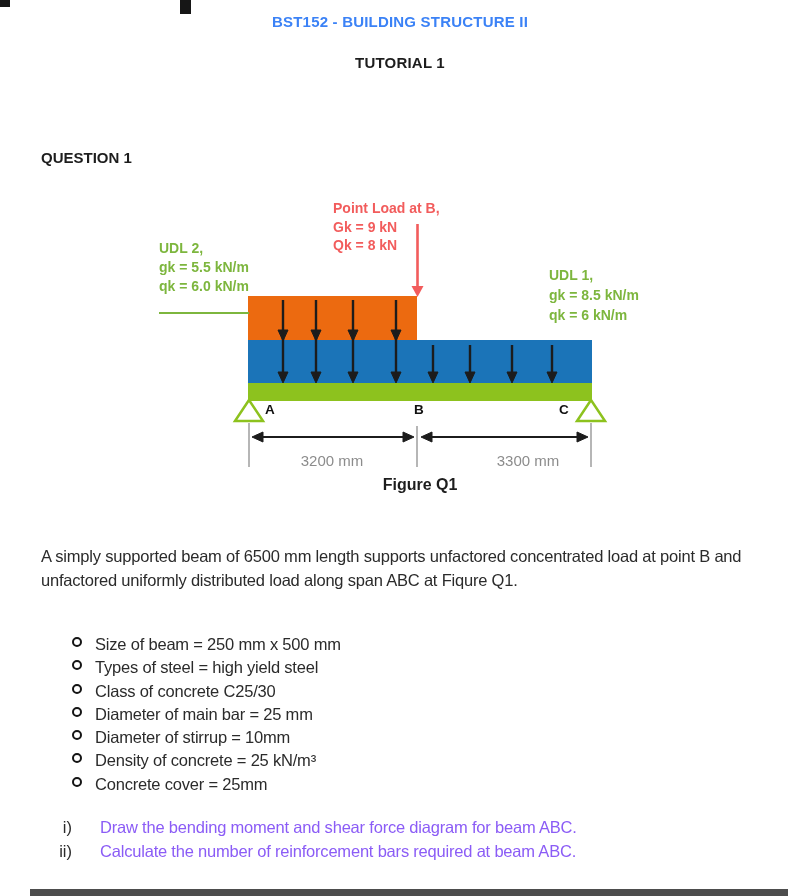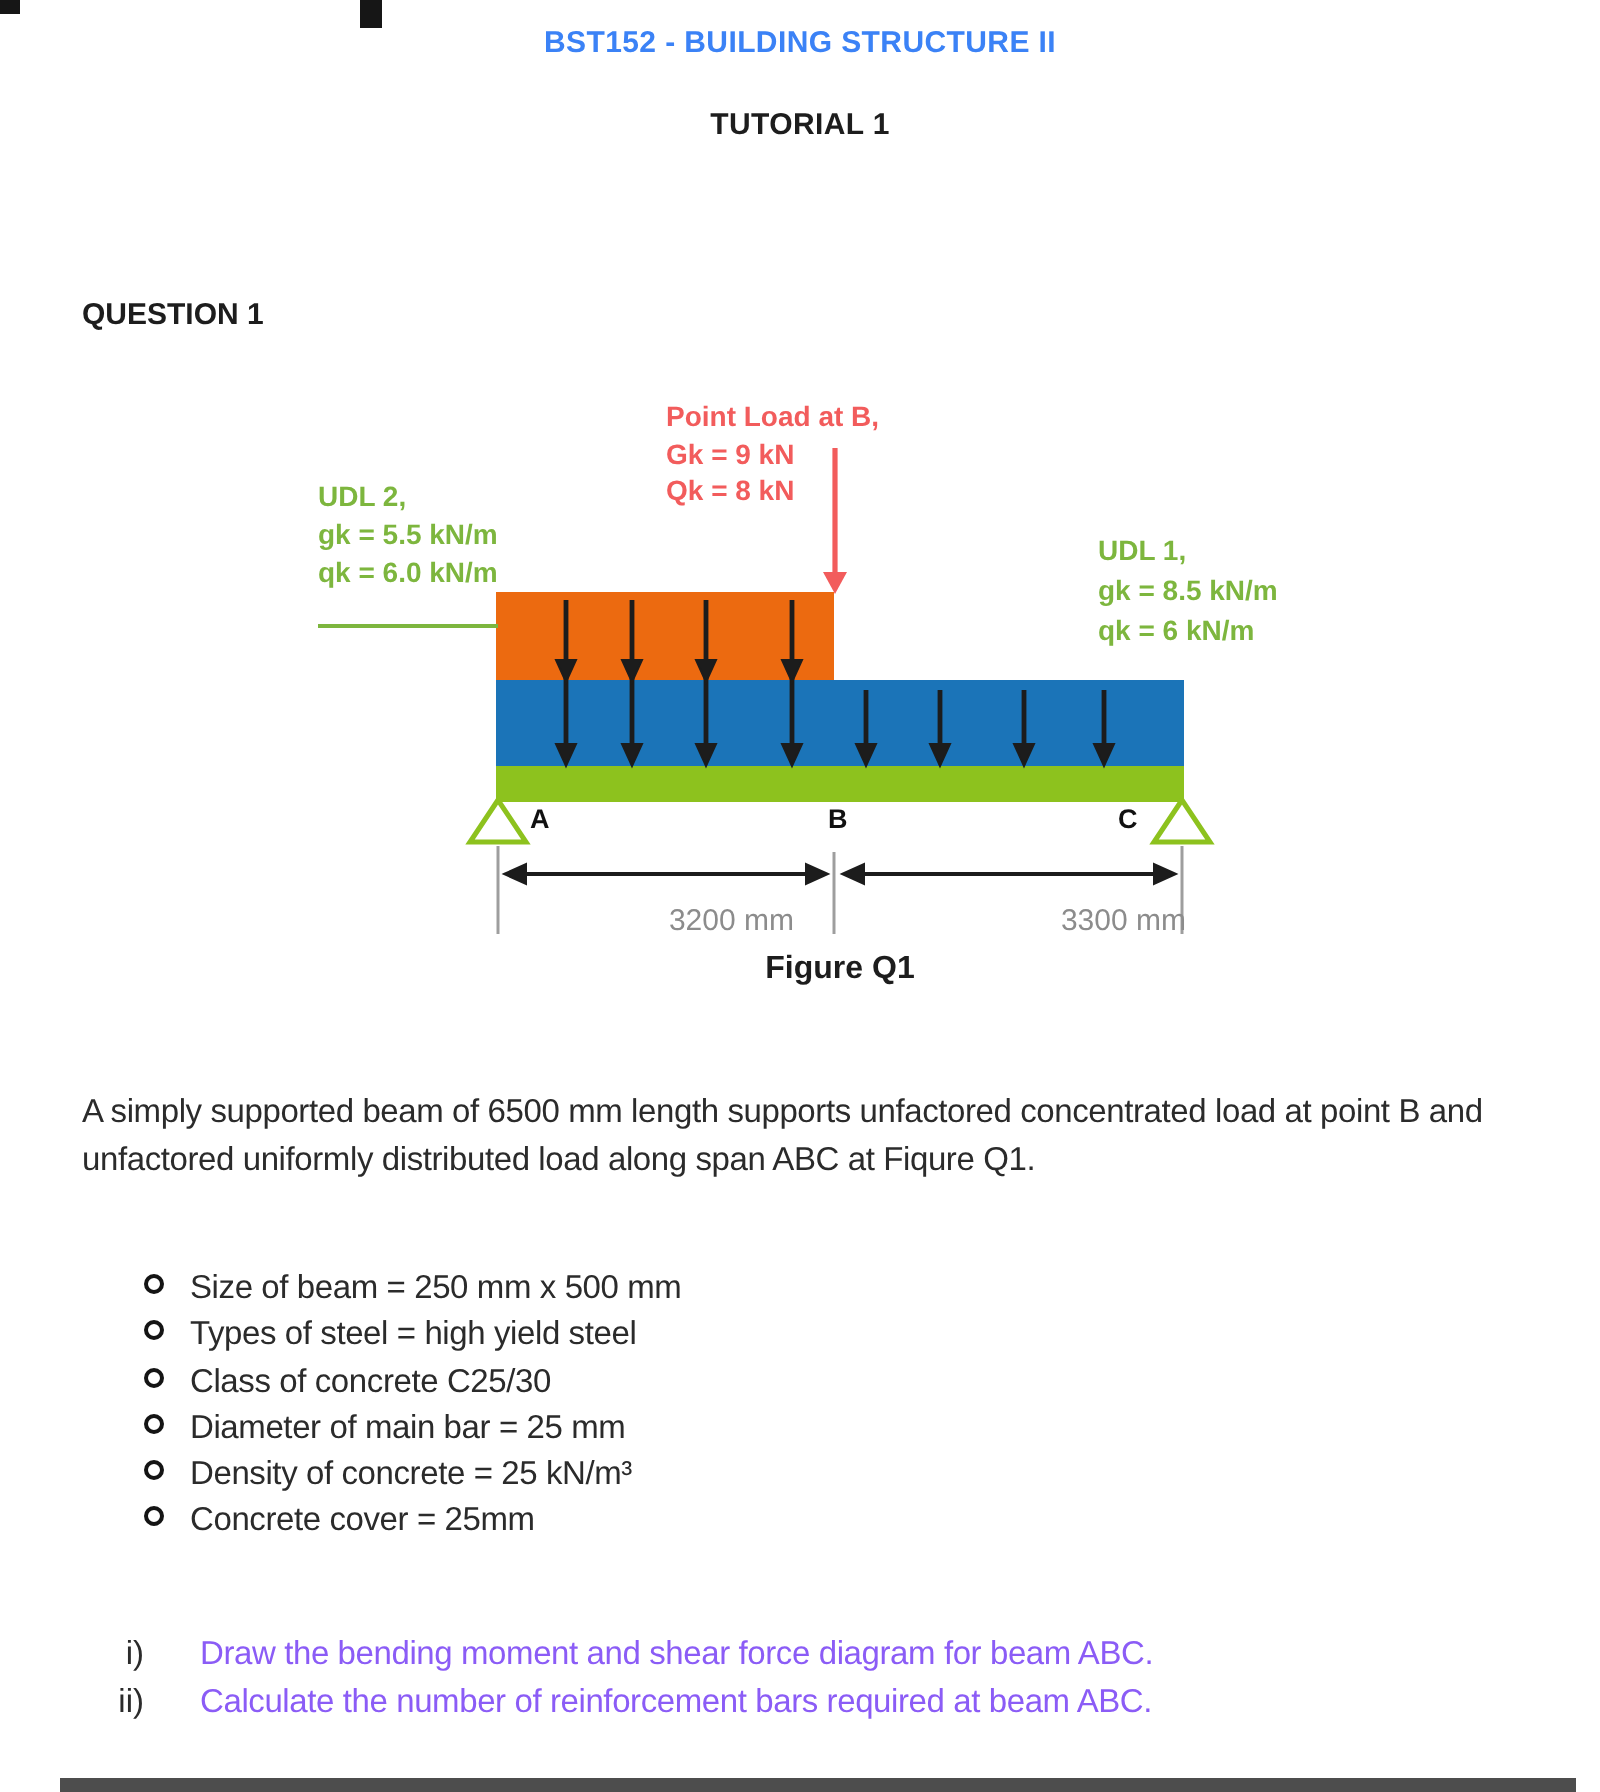--- a/index.html
+++ b/index.html
@@ -16,21 +16,21 @@
 
   
   .red-label { left:333px; top:199px; color:#f25c5c; font-weight:600;
                font-size:14px; line-height:18.5px; }
   .green-label { color:#7db63e; font-weight:bold; font-size:14px; }
   .udl2-label { left:159px; top:239px; line-height:19px; }
   .udl1-label { left:549px; top:265px; line-height:20px; }
   .u-line { display:inline-block; border-bottom:2px solid #7db63e; padding-bottom:16px; }
 
   .support-label { color:#111; font-weight:bold; font-size:13.5px; top:402px; }
-  .dim-label { top:452px; width:130px; text-align:right; color:#8c8c8c; font-size:15px; }
+  .dim-label { top:452px; width:130px; text-align:center; color:#8c8c8c; font-size:15px; }
   .figure-caption { left:340px; top:476px; width:160px; text-align:center;
                     font-size:16px; font-weight:bold; color:#1d1d1d; }
 
   .paragraph { left:41px; top:544px; width:745px; font-size:16.5px; line-height:24px;
                color:#2b2b2b; letter-spacing:-0.2px; }
 
   .data-list { left:72px; top:633px; width:520px; }
   .list-item { display:flex; align-items:flex-start; height:23.3px; }
   .bullet { flex:0 0 auto; width:6px; height:6px; border:2.6px solid #141414;
             border-radius:50%; margin:4px 13px 0 0; }
@@ -160,20 +160,24 @@
     <div class="list-item">
       <span class="bullet"></span>
       <span class="list-text">Class of concrete C25/30</span>
     </div>
     <div class="list-item">
       <span class="bullet"></span>
       <span class="list-text">Diameter of main bar = 25 mm</span>
     </div>
     <div class="list-item">
       <span class="bullet"></span>
+      <span class="list-text">Diameter of stirrup = 10mm</span>
+    </div>
+    <div class="list-item">
+      <span class="bullet"></span>
       <span class="list-text">Density of concrete = 25 kN/m³</span>
     </div>
     <div class="list-item">
       <span class="bullet"></span>
       <span class="list-text">Concrete cover = 25mm</span>
     </div>
   </div>
 
   <div class="abs task-item" style="top:818px;">
     <span class="task-label">i)</span>

